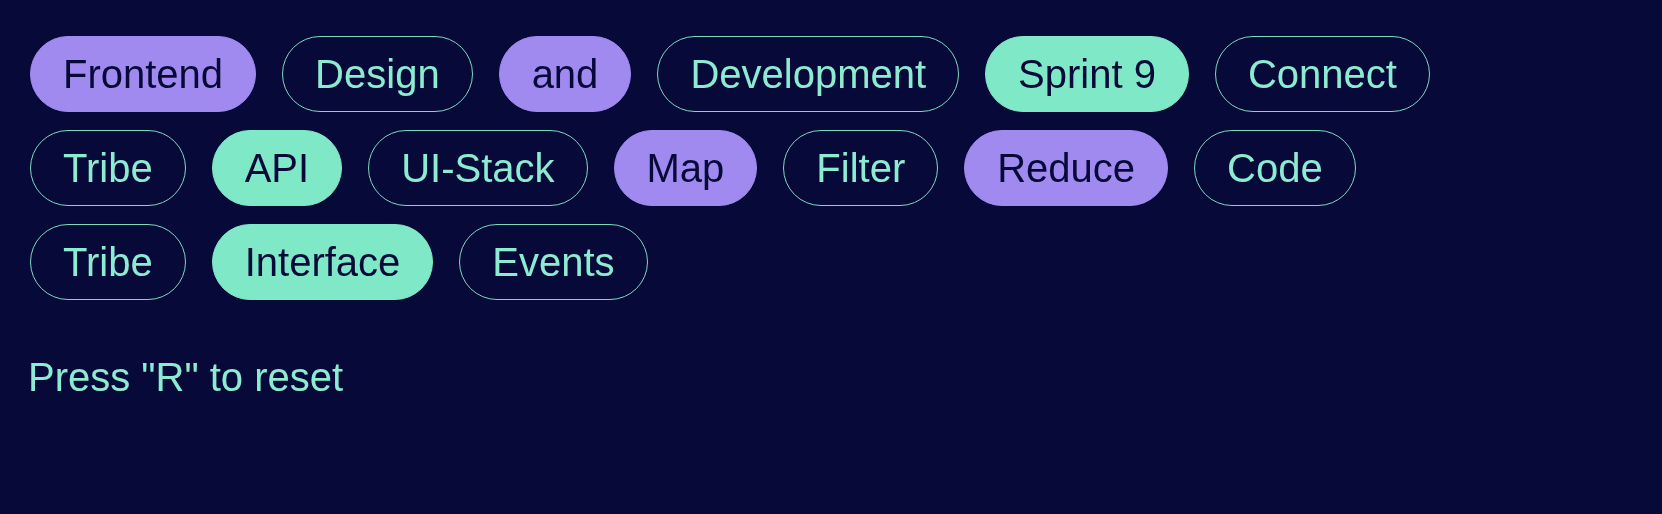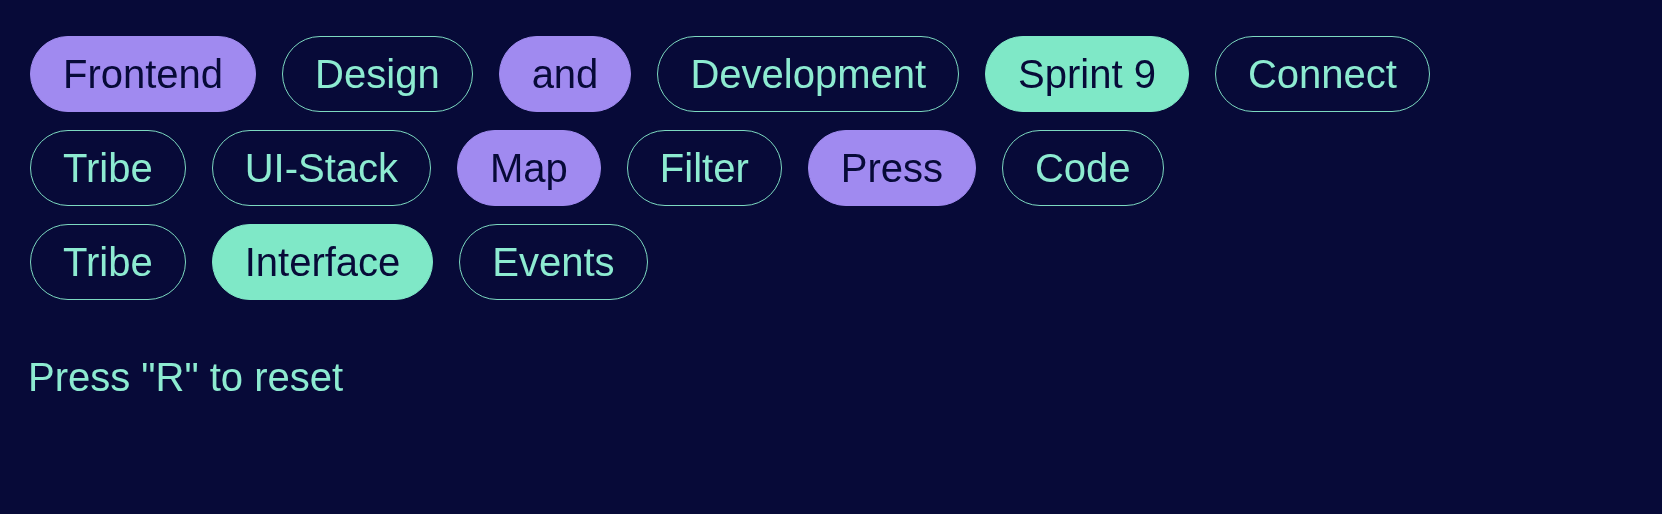--- a/index.html
+++ b/index.html
@@ -81,24 +81,25 @@
 <main>
   <div class="chips">
     <button class="chip" data-variant="purple">Frontend</button>
     <button class="chip" data-variant="outline">Design</button>
     <button class="chip" data-variant="purple">and</button>
     <button class="chip" data-variant="outline">Development</button>
     <button class="chip" data-variant="teal">Sprint 9</button>
     <button class="chip" data-variant="outline">Connect</button>
     <div class="row-break"></div>
     <button class="chip" data-variant="outline">Tribe</button>
+    <button class="chip" data-variant="teal">API</button>
     <button class="chip" data-variant="outline">UI-Stack</button>
     <button class="chip" data-variant="purple">Map</button>
     <button class="chip" data-variant="outline">Filter</button>
-    <button class="chip" data-variant="purple">Press</button>
+    <button class="chip" data-variant="purple">Reduce</button>
     <button class="chip" data-variant="outline">Code</button>
     <div class="row-break"></div>
     <button class="chip" data-variant="outline">Tribe</button>
     <button class="chip" data-variant="teal">Interface</button>
     <button class="chip" data-variant="outline">Events</button>
   </div>
   <p class="hint">Press "R" to reset</p>
 </main>
 
 </body></html>

